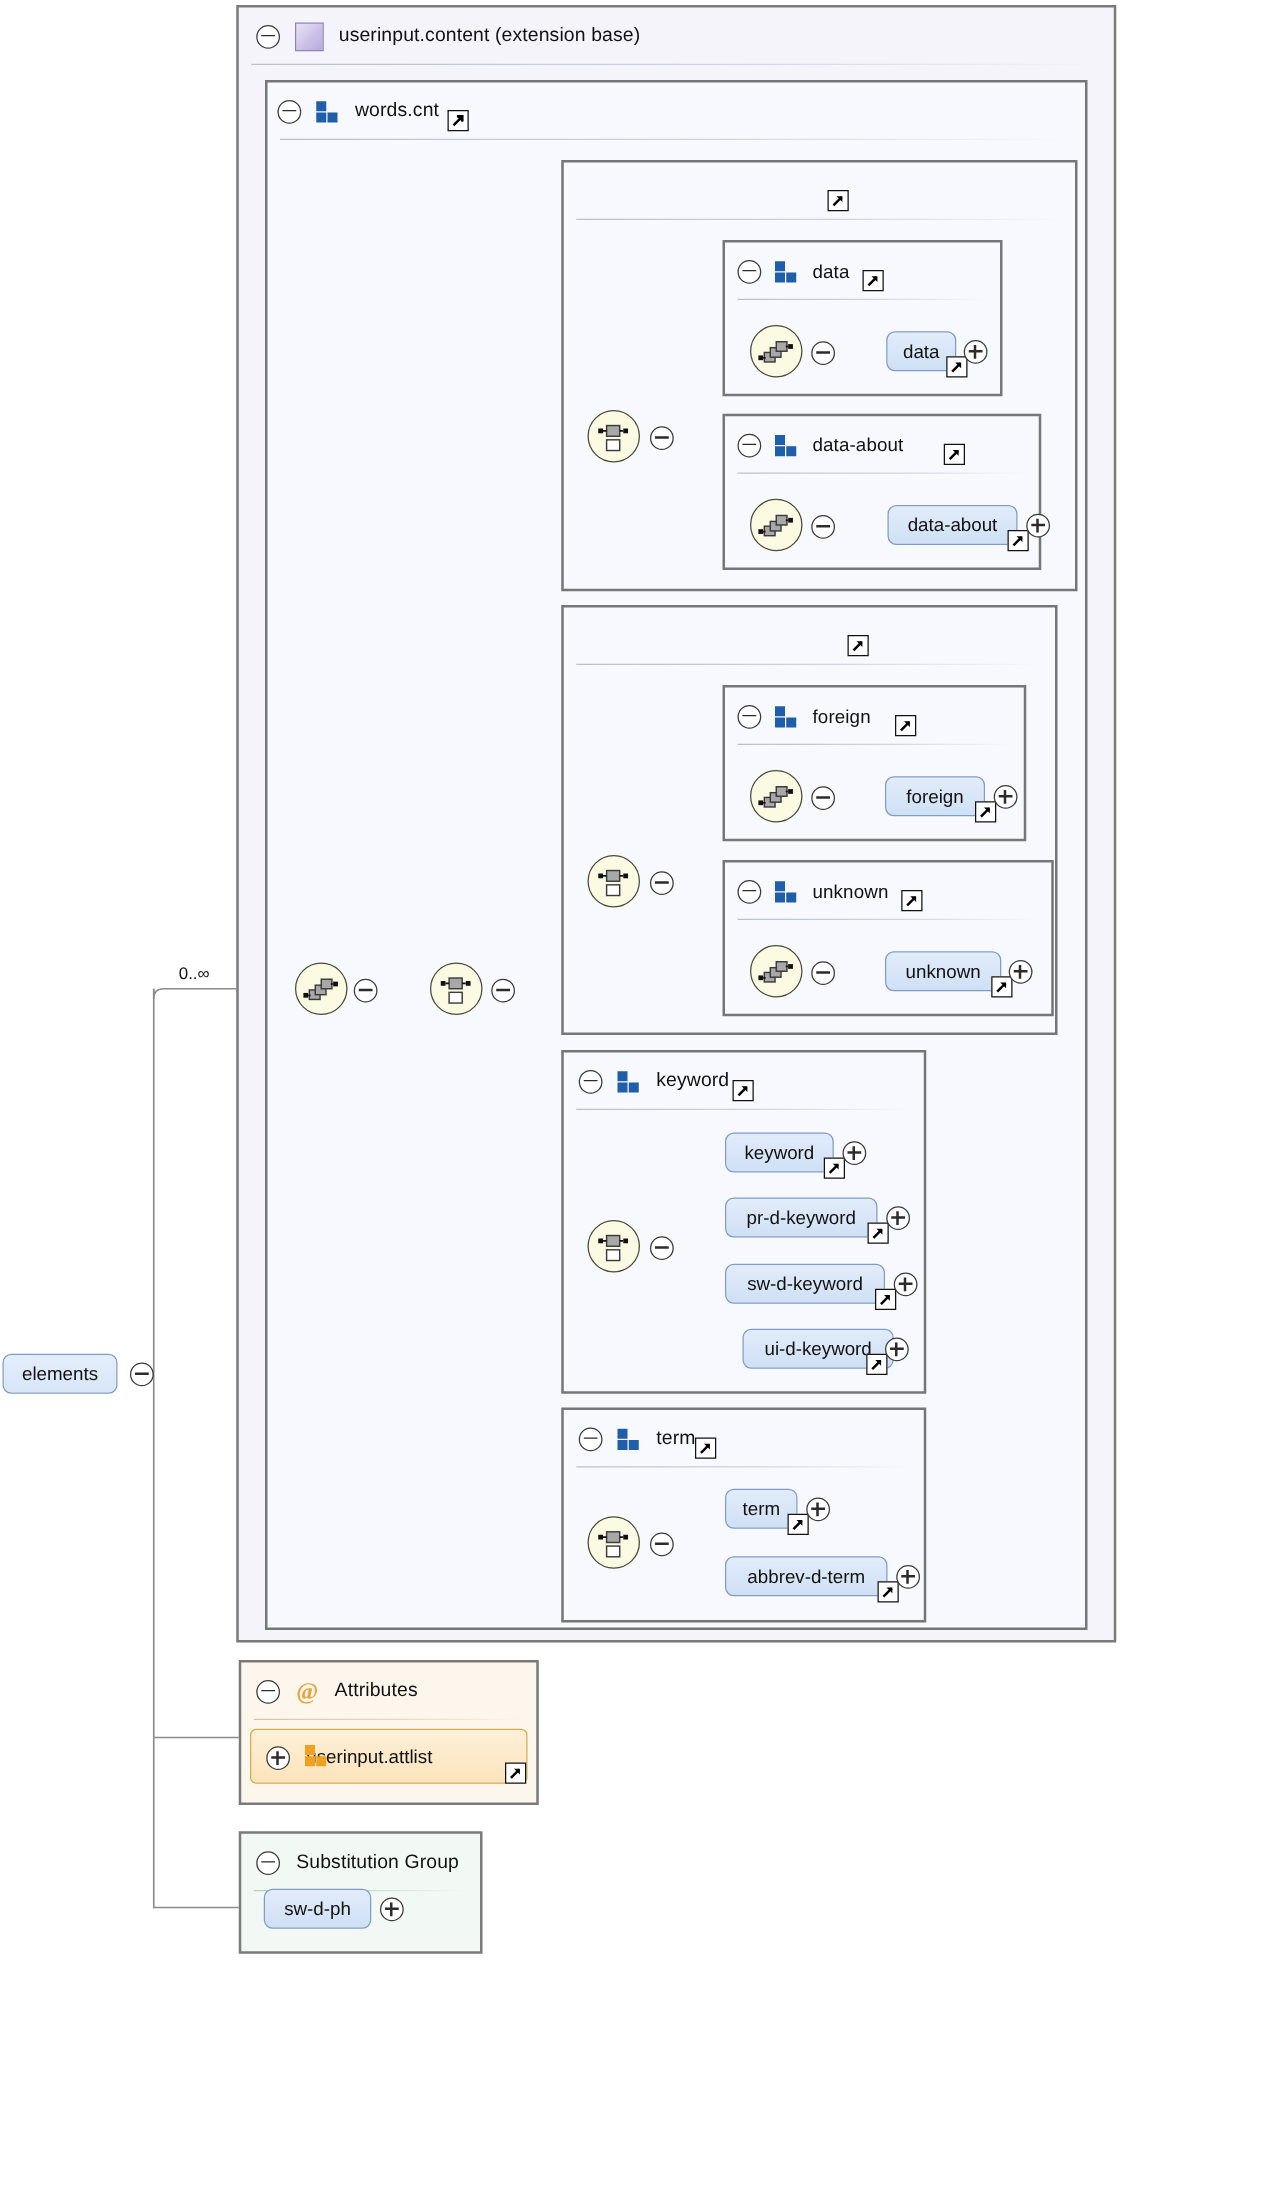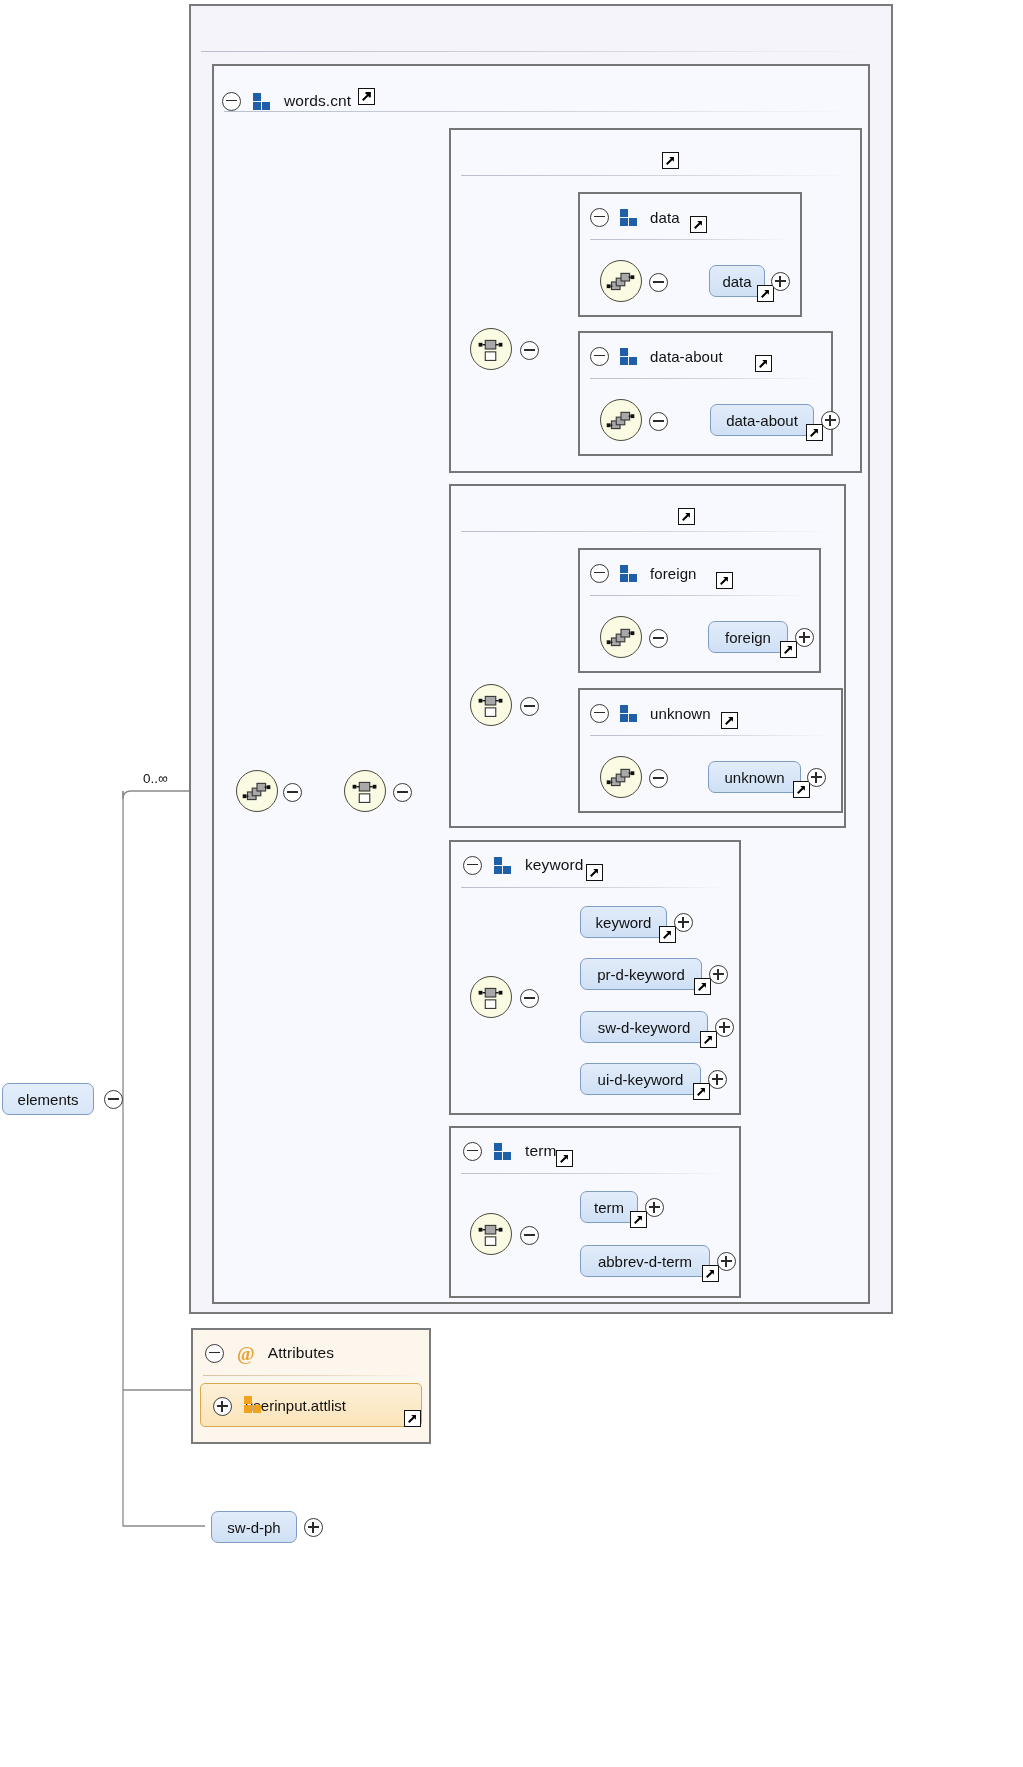--- a/index.html
+++ b/index.html
@@ -133,25 +133,30 @@
     <path d="M545,1079 L580,1079"></path>
 
     <line x1="512" y1="1234" x2="520" y2="1234"></line>
     <line x1="537" y1="1234" x2="545" y2="1234"></line>
     <path d="M545,1207 L545,1261"></path>
     <path d="M545,1207 L580,1207"></path>
     <path d="M545,1261 L580,1261"></path>
   </svg>
 
   <div class="grp outer" style="left:189px;top:4px;width:704px;height:1310px;">
+    <div class="grp-hdr" style="padding-left:14px;gap:12px;">
+      <span class="tgl"></span>
+      <span class="vsq"></span>
+      <span class="hdr-title">userinput.content (extension base)</span>
+    </div>
     <div class="hdr-sep"></div>
   </div>
 
   <div class="grp lvl1" style="left:212px;top:64px;width:658px;height:1240px;">
-    <div class="grp-hdr" style="padding-left:8px;gap:12px;margin-top:12px;">
+    <div class="grp-hdr" style="padding-left:8px;gap:12px;">
       <span class="tgl"></span>
       <span class="sqico">
           <i class="a"></i>
           <i class="b"></i>
           <i class="c"></i>
         </span>
       <span class="hdr-title">words.cnt</span>
     </div>
     <div class="hdr-sep"></div>
   </div>
@@ -343,21 +348,21 @@
     <span>sw-d-keyword</span>
   </div>
   <div class="xref" style="left:700px;top:1031px;">
     <svg viewBox="0 0 16 16">
         <path d="M4 12 L11 5" stroke="#000" stroke-width="2.1" fill="none"></path>
         <path d="M11.6 4.2 L11.6 9.2 L6.6 4.2 Z" fill="#000"></path>
       </svg>
   </div>
   <span class="tgl plus" style="position:absolute;left:715px;top:1018px;"></span>
 
-  <div class="ebox" style="left:580px;top:1063px;width:121px;">
+  <div class="ebox" style="left:594px;top:1063px;width:121px;">
     <span>ui-d-keyword</span>
   </div>
   <div class="xref" style="left:693px;top:1083px;">
     <svg viewBox="0 0 16 16">
         <path d="M4 12 L11 5" stroke="#000" stroke-width="2.1" fill="none"></path>
         <path d="M11.6 4.2 L11.6 9.2 L6.6 4.2 Z" fill="#000"></path>
       </svg>
   </div>
   <span class="tgl plus" style="position:absolute;left:708px;top:1070px;"></span>
 
@@ -419,20 +424,27 @@
       <i class="b"></i>
       <i class="c"></i>
     </span>
   <div class="xref" style="left:404px;top:1410px;">
     <svg viewBox="0 0 16 16">
         <path d="M4 12 L11 5" stroke="#000" stroke-width="2.1" fill="none"></path>
         <path d="M11.6 4.2 L11.6 9.2 L6.6 4.2 Z" fill="#000"></path>
       </svg>
   </div>
 
+  <div class="grp subst" style="left:191px;top:1465px;width:195px;height:98px;">
+    <div class="grp-hdr" style="padding-left:12px;gap:13px;">
+      <span class="tgl"></span>
+      <span class="hdr-title">Substitution Group</span>
+    </div>
+    <div class="hdr-sep cool"></div>
+  </div>
   <div class="ebox subst" style="left:211px;top:1511px;width:86px;">
     <span>sw-d-ph</span>
   </div>
   <span class="tgl plus" style="position:absolute;left:304px;top:1518px;"></span>
 
   <div class="ebox root" style="left:2px;top:1083px;width:92px;">
     <span>elements</span>
   </div>
   <span class="tgl" style="position:absolute;left:104px;top:1090px;"></span>
   <span class="card" style="left:143px;top:771px;">0..∞</span>

